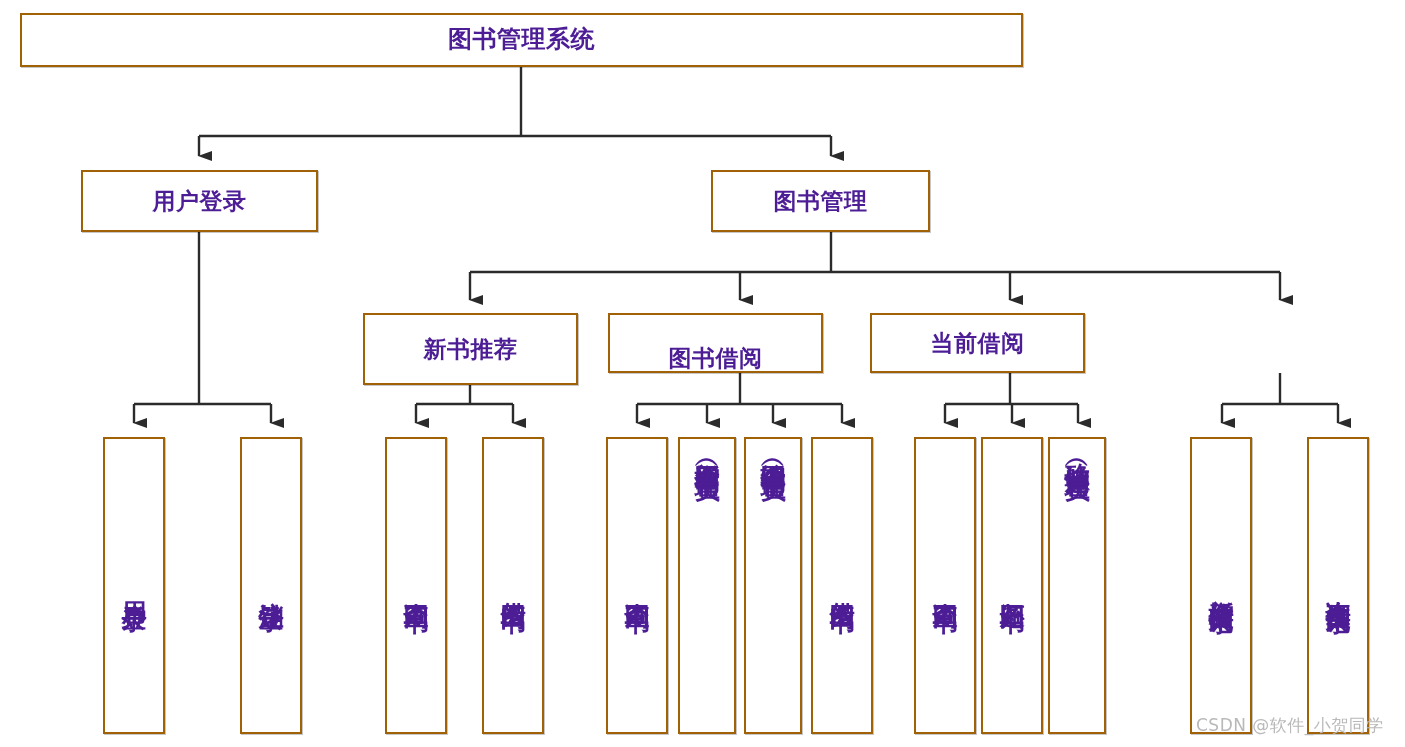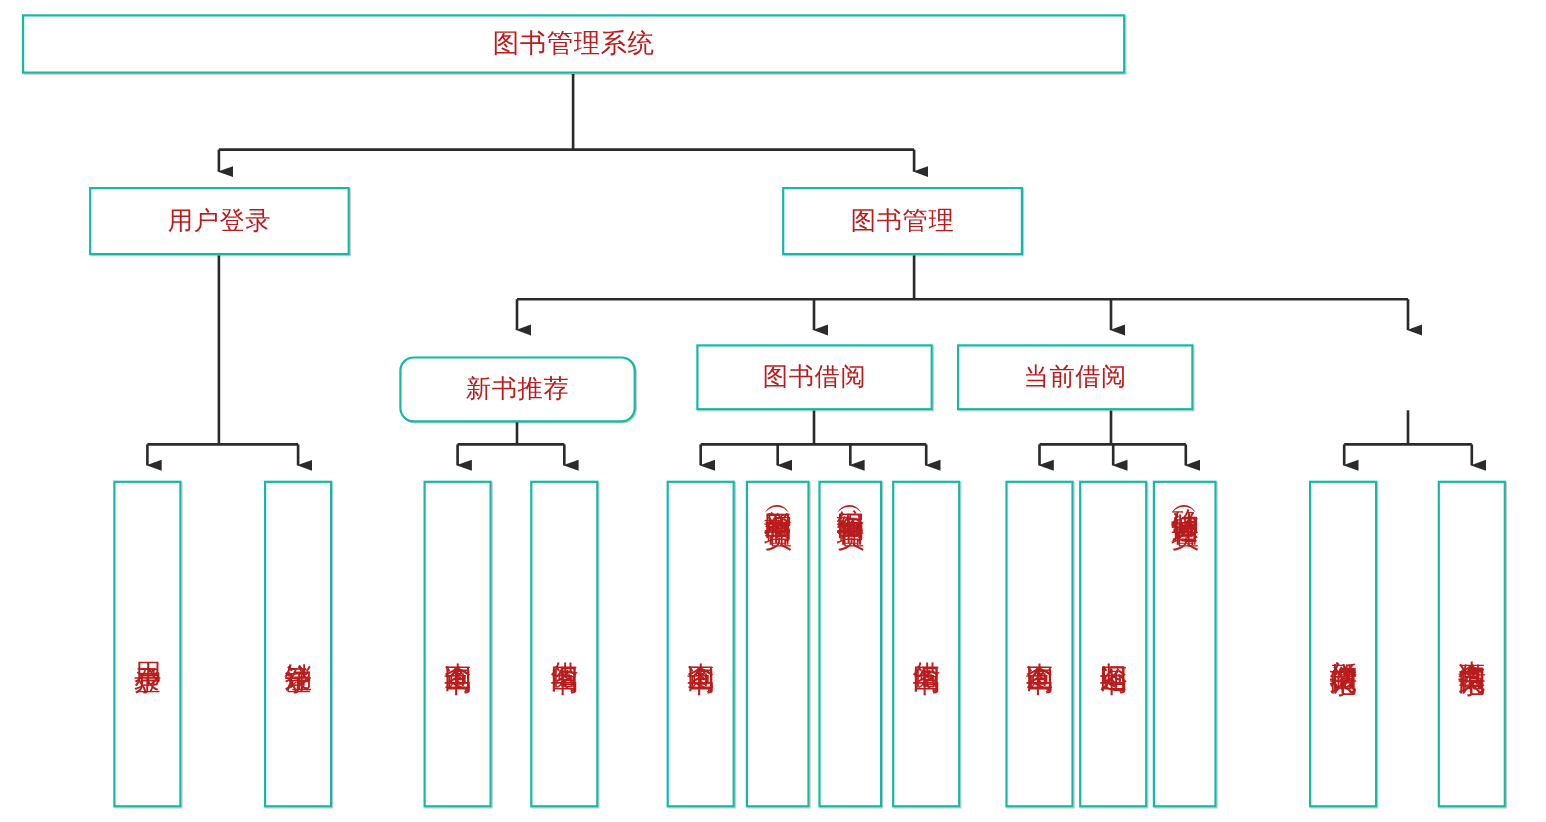--- a/index.html
+++ b/index.html
@@ -23,26 +23,27 @@
     left: 0;
     top: 0;
     width: 1405px;
     height: 747px;
     pointer-events: none;
   }
   .node {
     position: absolute;
     box-sizing: border-box;
     background: #ffffff;
-    border: 2px solid #14b8a6;
+    border: 2px solid #a16207;
     display: flex;
     align-items: center;
     justify-content: center;
-    color: #b91c1c;
+    color: #4c1d95;
     box-shadow: 1px 1px 0 rgba(0,0,0,0.22);
+    font-weight: bold;
   }
   .node .label {
     display: block;
     text-align: center;
     line-height: 1.15;
     white-space: nowrap;
   }
   
   .node.h .label {
     font-size: 23px;
@@ -137,25 +138,25 @@
   </div>
 
   <div class="node h" style="left:81px; top:170px; width:237px; height:62px;">
     <span class="label">用户登录</span>
   </div>
 
   <div class="node h" style="left:711px; top:170px; width:219px; height:62px;">
     <span class="label">图书管理</span>
   </div>
 
-  <div class="node h" style="left:363px; top:324px; width:215px; height:60px;border-radius:13px;">
+  <div class="node h" style="left:363px; top:313px; width:215px; height:72px;">
     <span class="label">新书推荐</span>
   </div>
 
-  <div class="node h" style="left:633px; top:313px; width:215px; height:60px;">
+  <div class="node h" style="left:608px; top:313px; width:215px; height:60px;align-items:flex-end;">
     <span class="label">图书借阅</span>
   </div>
 
   <div class="node h" style="left:870px; top:313px; width:215px; height:60px;">
     <span class="label">当前借阅</span>
   </div>
 
 
   <div class="node v center" style="left:103px; top:437px; width:62px; height:297px;">
     <span class="label">用户登录</span>
@@ -202,14 +203,15 @@
   </div>
 
   <div class="node v center" style="left:1190px; top:437px; width:62px; height:297px;">
     <span class="label">新增借阅记录</span>
   </div>
 
   <div class="node v center" style="left:1307px; top:437px; width:62px; height:297px;">
     <span class="label">查询借阅记录</span>
   </div>
 
+  <div class="watermark" style="left:1196px; top:714px;">CSDN @软件_小贺同学</div>
 
 </div>
 
 </body></html>

